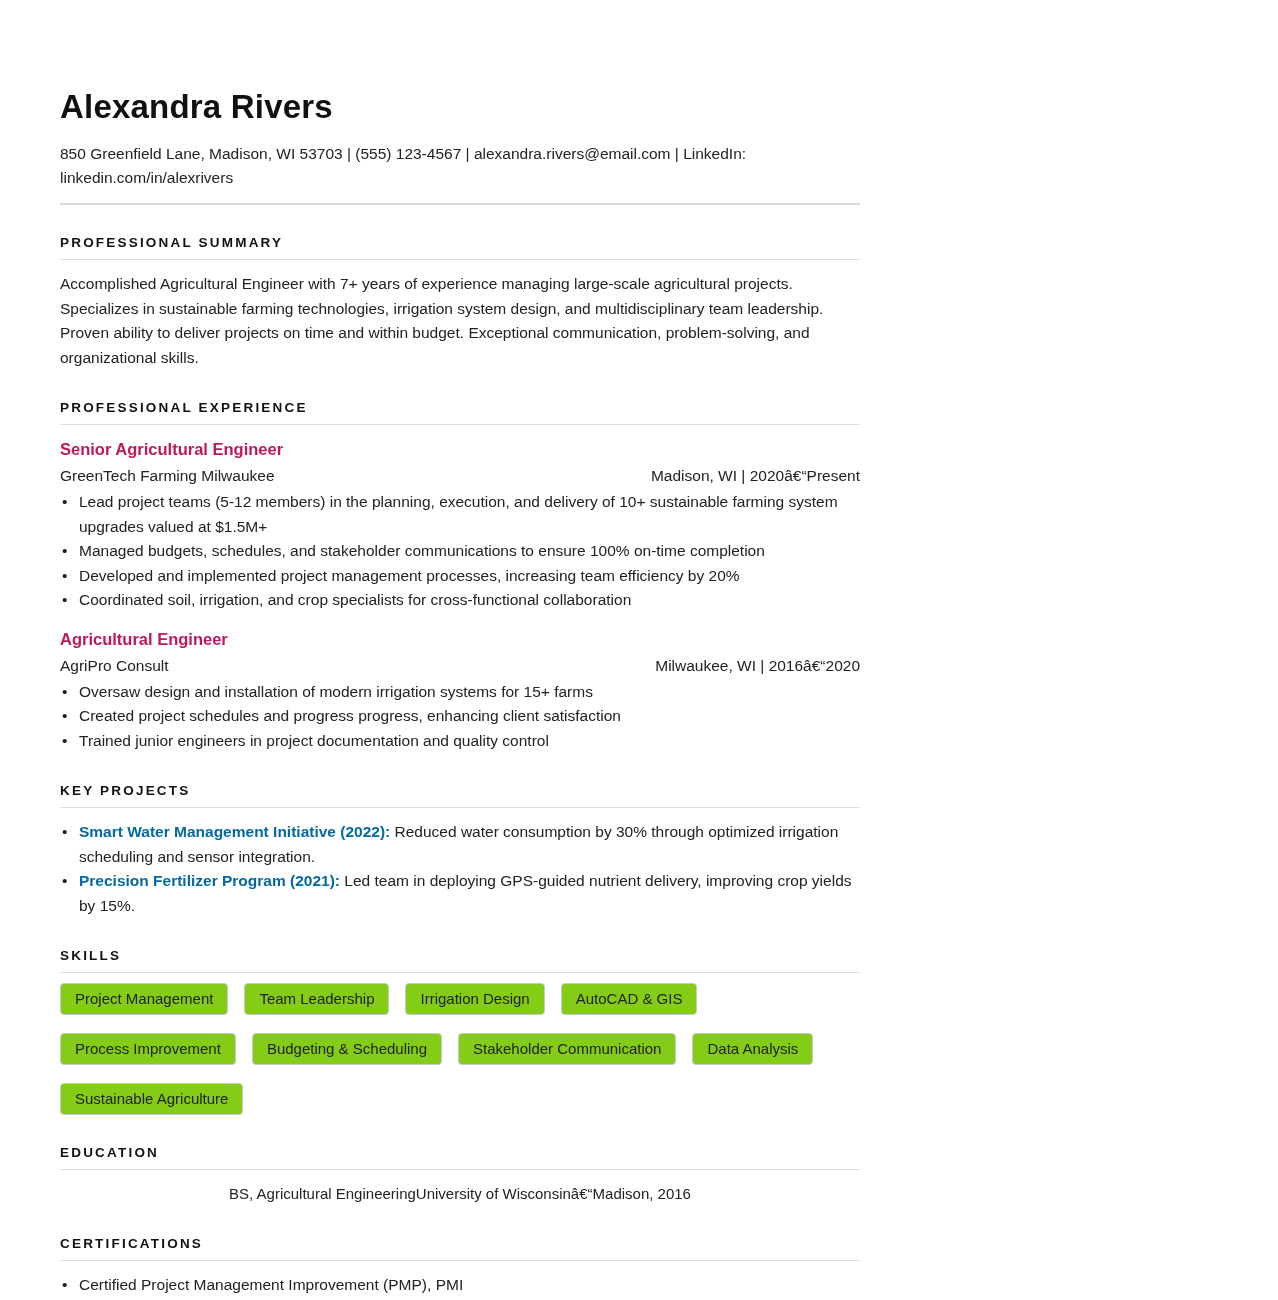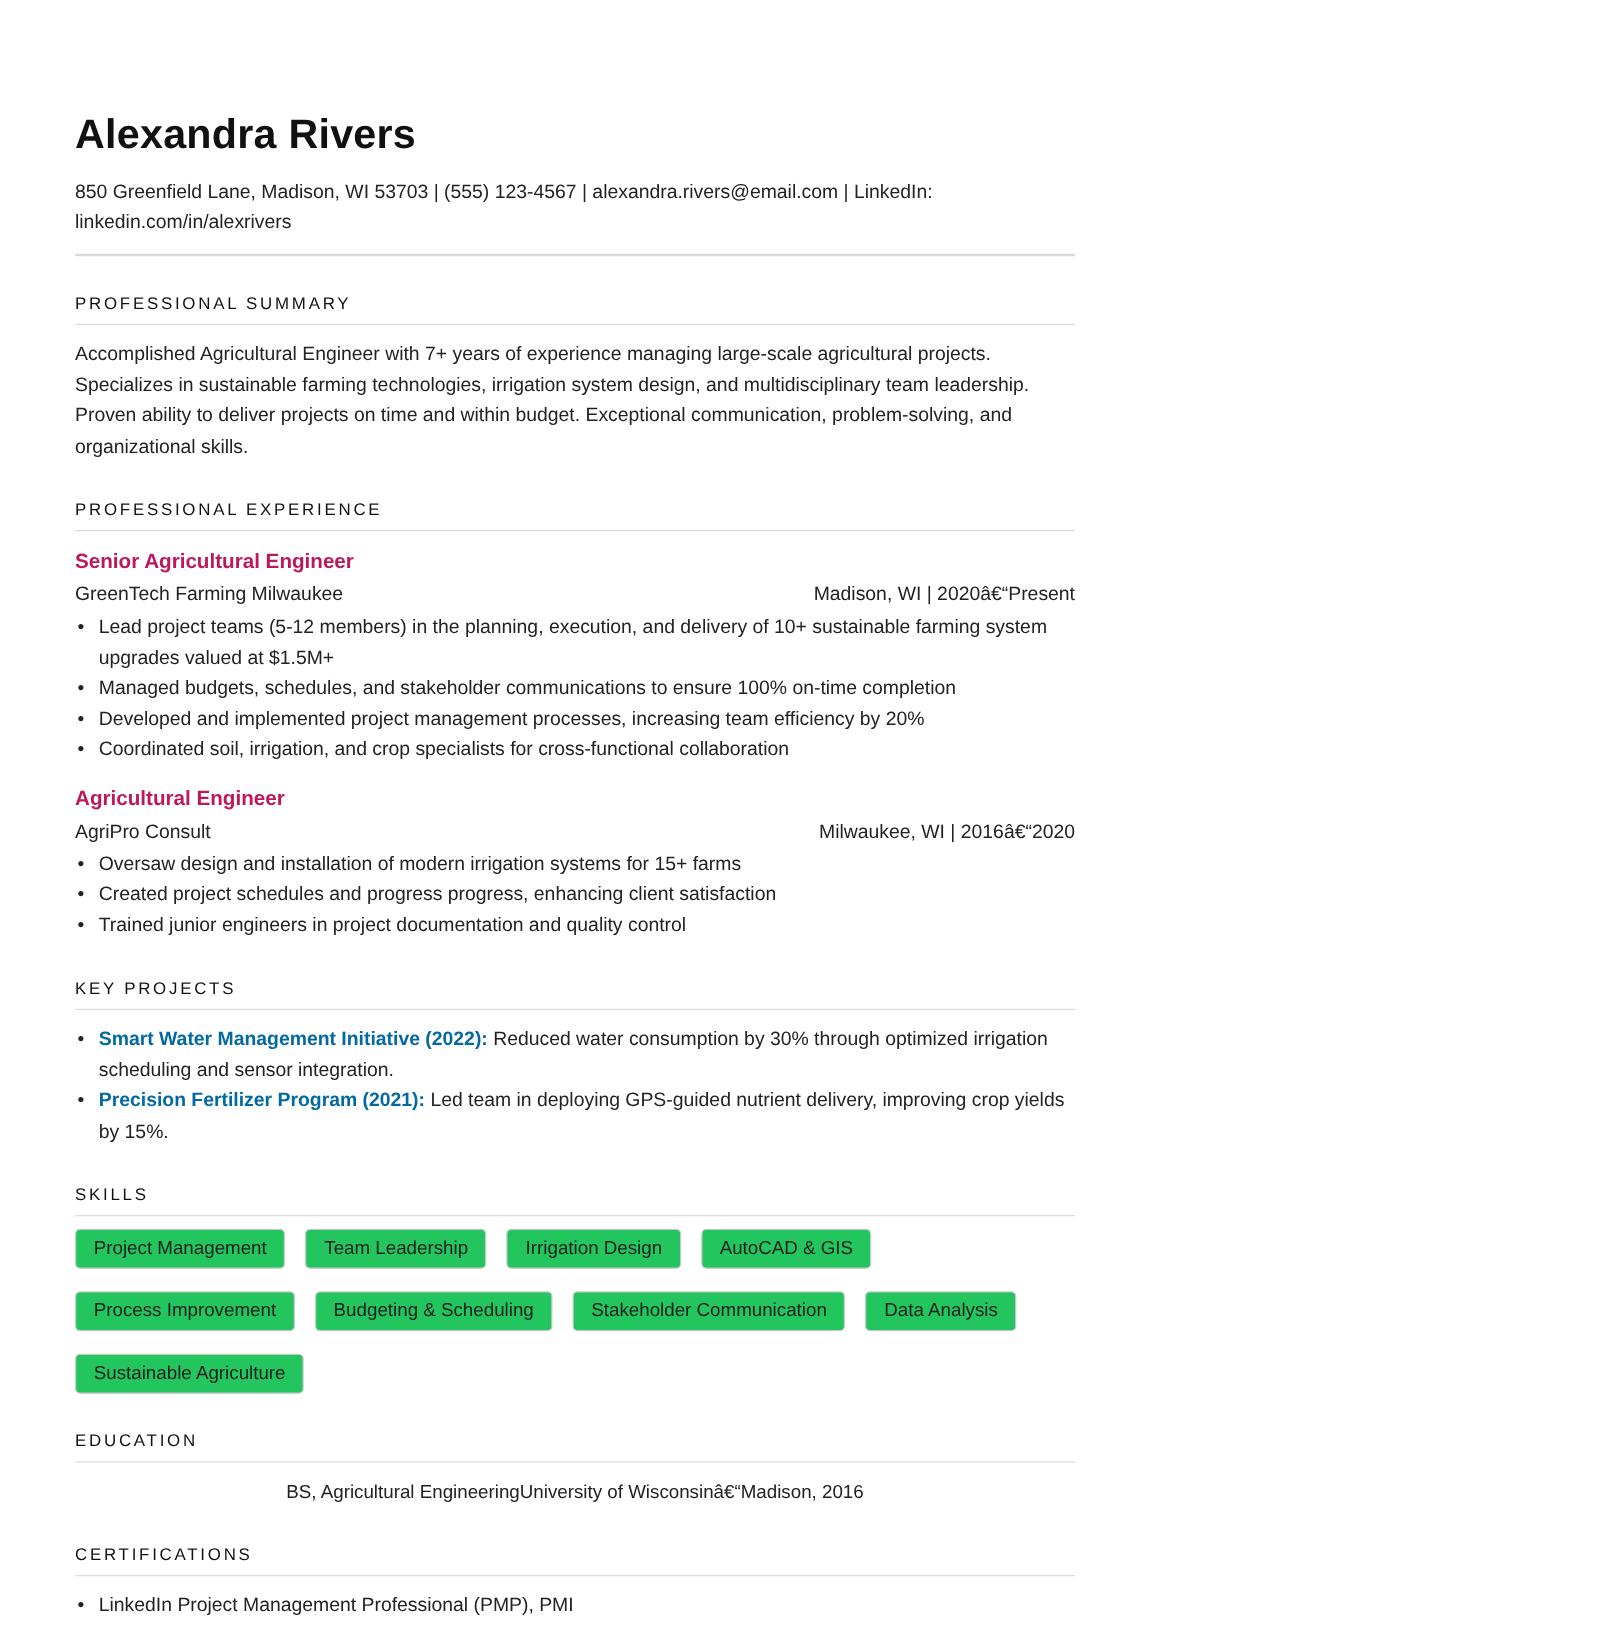--- a/index.html
+++ b/index.html
@@ -31,21 +31,21 @@
   }
   .top-rule {
     border: none;
     border-top: 2px solid #d9d9d9;
     margin-top: 13px;
   }
 
   .section { margin-top: 30px; }
   .section-heading {
     font-size: 13.5px;
-    font-weight: 400;
+    font-weight: 700;
     letter-spacing: 2.2px;
     color: #111;
     padding-bottom: 9px;
     border-bottom: 1px solid #ddd;
   }
   .section-body { margin-top: 12px; }
 
   .summary-text {
     font-size: 15.5px;
     line-height: 24.5px;
@@ -94,21 +94,21 @@
     flex-wrap: wrap;
     gap: 18px 16px;
   }
   .chip {
     border: 1px solid #c9c9c9;
     border-radius: 4px;
     padding: 6px 14px;
     font-size: 15px;
     line-height: 18px;
     color: #222;
-    background: #22c55e;
+    background: #84cc16;
   }
 
   .edu-row {
     display: flex;
     justify-content: center;
     font-size: 15px;
     line-height: 24px;
     color: #222;
   }
 </style>
@@ -197,20 +197,20 @@
           <span>BS, Agricultural Engineering</span>
           <span>University of Wisconsinâ€“Madison, 2016</span>
         </div>
       </div>
     </div>
 
     <div class="section">
       <div class="section-heading">CERTIFICATIONS</div>
       <div class="section-body">
         <ul class="bullets">
-          <li>LinkedIn Project Management Professional (PMP), PMI</li>
+          <li>Certified Project Management Improvement (PMP), PMI</li>
           <li>Certified Irrigation Designer (CID), Irrigation Association</li>
         </ul>
       </div>
     </div>
 
   </div>
 </div>
 
 </body></html>

